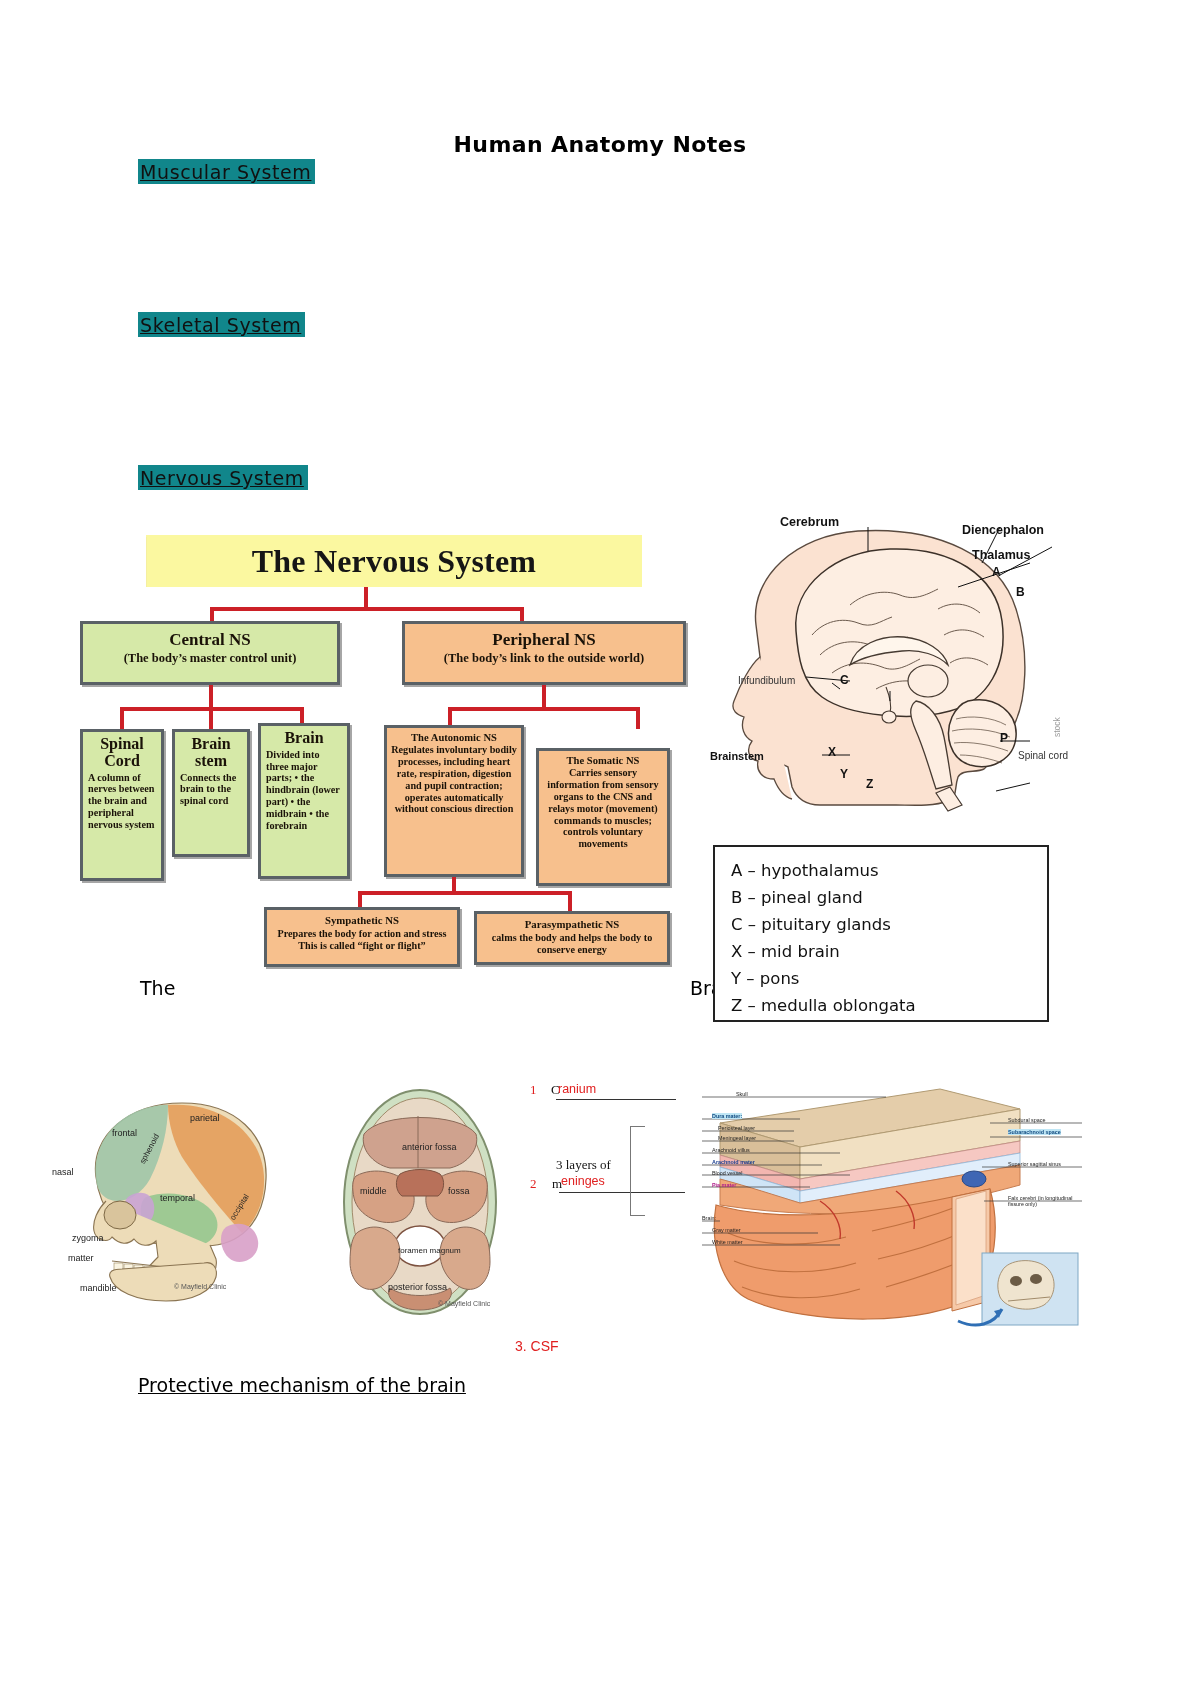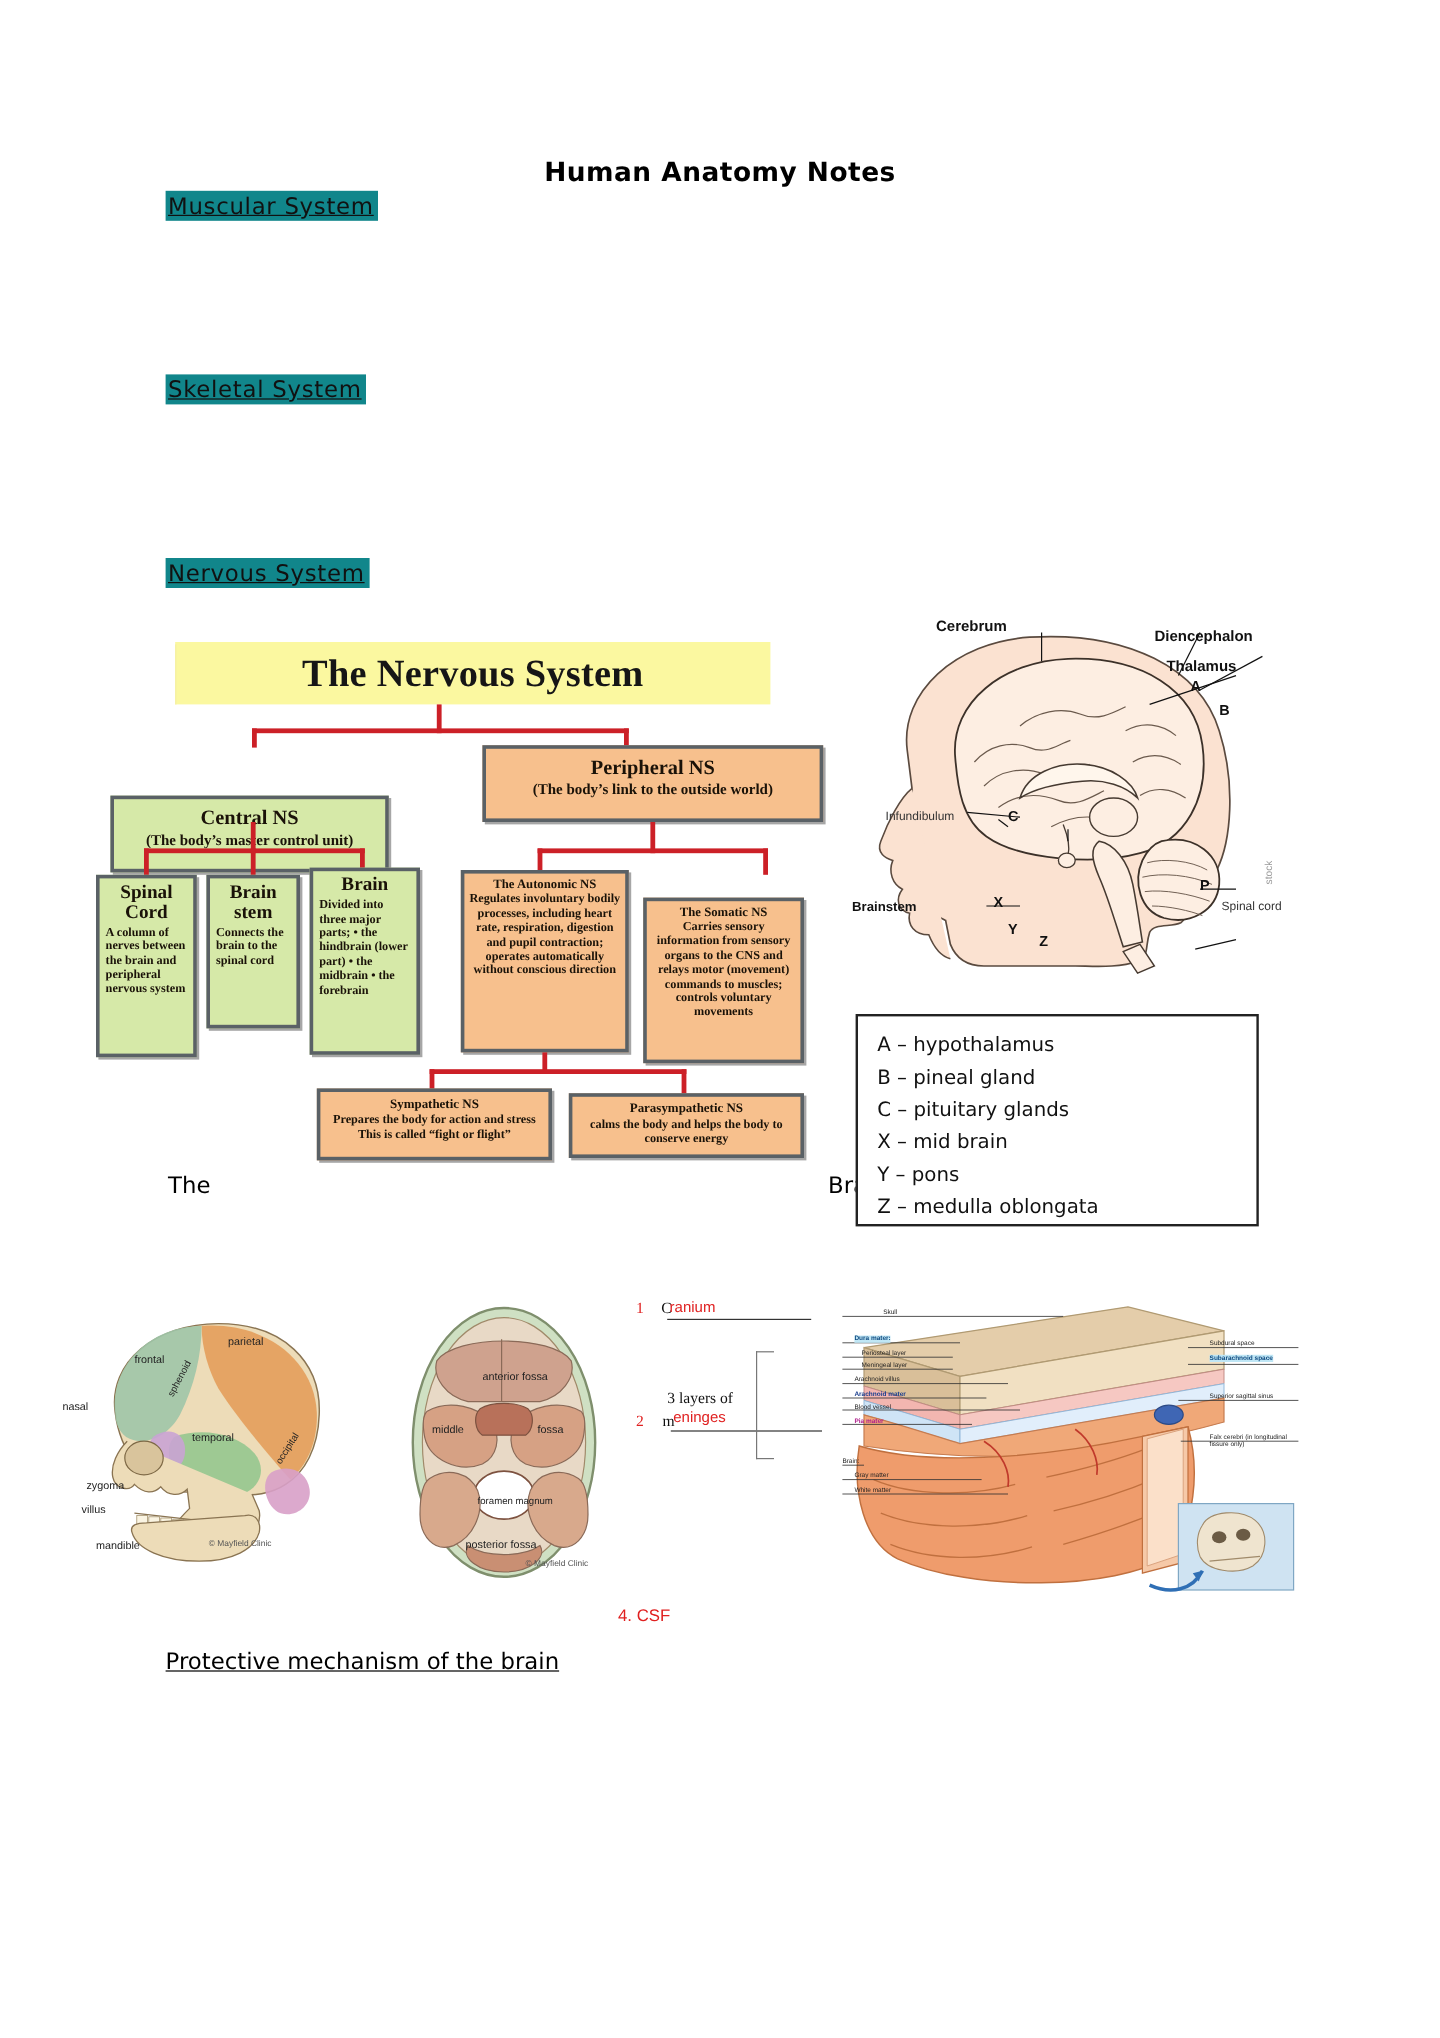--- a/index.html
+++ b/index.html
@@ -63,21 +63,21 @@
   .orange{background:#f7c08d;}
 
   #box-title{
     left:78px;top:0;width:496px;height:52px;
     font-size:32px;font-weight:bold;line-height:52px;
     letter-spacing:.2px;color:#161616;
     font-family:"Liberation Serif", serif;
   }
   #box-title .shadow-tab{position:absolute;left:-6px;top:2px;width:7px;height:52px;background:#f5efa0;}
 
-  #box-cns{left:24px;top:86px;width:232px;height:64px;margin-top:42px;}
+  #box-cns{left:12px;top:86px;width:260px;height:64px;}
   #box-pns{left:334px;top:86px;width:284px;height:64px;}
   .bx-head{display:block;font-size:17px;padding-top:7px;}
   .bx-sub{display:block;font-size:12.5px;padding-top:3px;font-weight:bold;}
 
   #box-spinal{left:12px;top:194px;width:84px;height:152px;}
   #box-stem{left:104px;top:194px;width:78px;height:128px;}
   #box-brain{left:190px;top:188px;width:92px;height:156px;}
   #box-auto{left:316px;top:190px;width:140px;height:152px;}
   #box-somatic{left:468px;top:192px;width:134px;height:138px;margin-top:21px;}
   #box-symp{left:196px;top:372px;width:196px;height:60px;}
@@ -345,21 +345,21 @@
       <path d="M60,192 C64,206 86,216 116,216 C144,216 162,206 166,192 C168,182 162,176 154,178
                L72,184 C64,184 58,186 60,192 Z" fill="#eddcb8" stroke="#8a7452" stroke-width="1.1"></path>
     </svg>
     <div class="tiny" style="left:62px;top:43px;font-size:9px;text-align:right;">frontal</div>
     <div class="tiny" style="left:140px;top:28px;font-size:9px;text-align:center;">parietal</div>
     <div class="tiny" style="left:88px;top:76px;font-size:8px;transform:rotate(-62deg);transform-origin:left top;">sphenoid</div>
     <div class="tiny" style="left:110px;top:108px;font-size:9px;">temporal</div>
     <div class="tiny" style="left:178px;top:132px;font-size:8px;transform:rotate(-58deg);transform-origin:left top;">occipital</div>
     <div class="tiny" style="left:2px;top:82px;font-size:9px;">nasal</div>
     <div class="tiny" style="left:22px;top:148px;font-size:9px;">zygoma</div>
-    <div class="tiny" style="left:18px;top:168px;font-size:9px;">villus</div>
+    <div class="tiny" style="left:18px;top:168px;font-size:9px;">matter</div>
     <div class="tiny" style="left:30px;top:198px;font-size:9px;">mandible</div>
     <div class="cap" style="left:124px;top:198px;">© Mayfield Clinic</div>
   </div>
 
   <div class="img-skull-base">
     <svg width="180" height="245" viewBox="0 0 180 245">
       <ellipse cx="90" cy="120" rx="76" ry="112" fill="#cfe0c3" stroke="#7f8f6d" stroke-width="2"></ellipse>
       <ellipse cx="90" cy="120" rx="68" ry="104" fill="#e8d9c6" stroke="#a08a6a" stroke-width="1"></ellipse>
 
       <path d="M34,52 C50,30 130,30 146,52 C150,66 138,82 120,86 L60,86 C42,82 30,66 34,52 Z" fill="#cfa28e" stroke="#8a6a58" stroke-width="1"></path>
@@ -474,17 +474,17 @@
   <div class="red-ink" style="position:absolute;left:558px;top:1082px;">ranium</div>
   <div class="ruleline" style="left:556px;top:1099px;width:120px;"></div>
 
   <div class="numlabel blk" style="left:556px;top:1157px;font-size:13px;">3 layers of</div>
   <div class="numlabel num" style="left:530px;top:1176px;">2</div>
   <div class="numlabel blk" style="left:552px;top:1176px;">m</div>
   <div class="red-ink" style="position:absolute;left:561px;top:1174px;">eninges</div>
   <div class="ruleline" style="left:559px;top:1192px;width:126px;"></div>
 
   <div class="brace" style="left:630px;top:1126px;width:14px;height:88px;"></div>
-  <div class="csf">4. CSF</div>
+  <div class="csf">3. CSF</div>
 
   <div class="underline-note">Protective mechanism of the brain</div>
 
 </div>
 
 </body></html>

